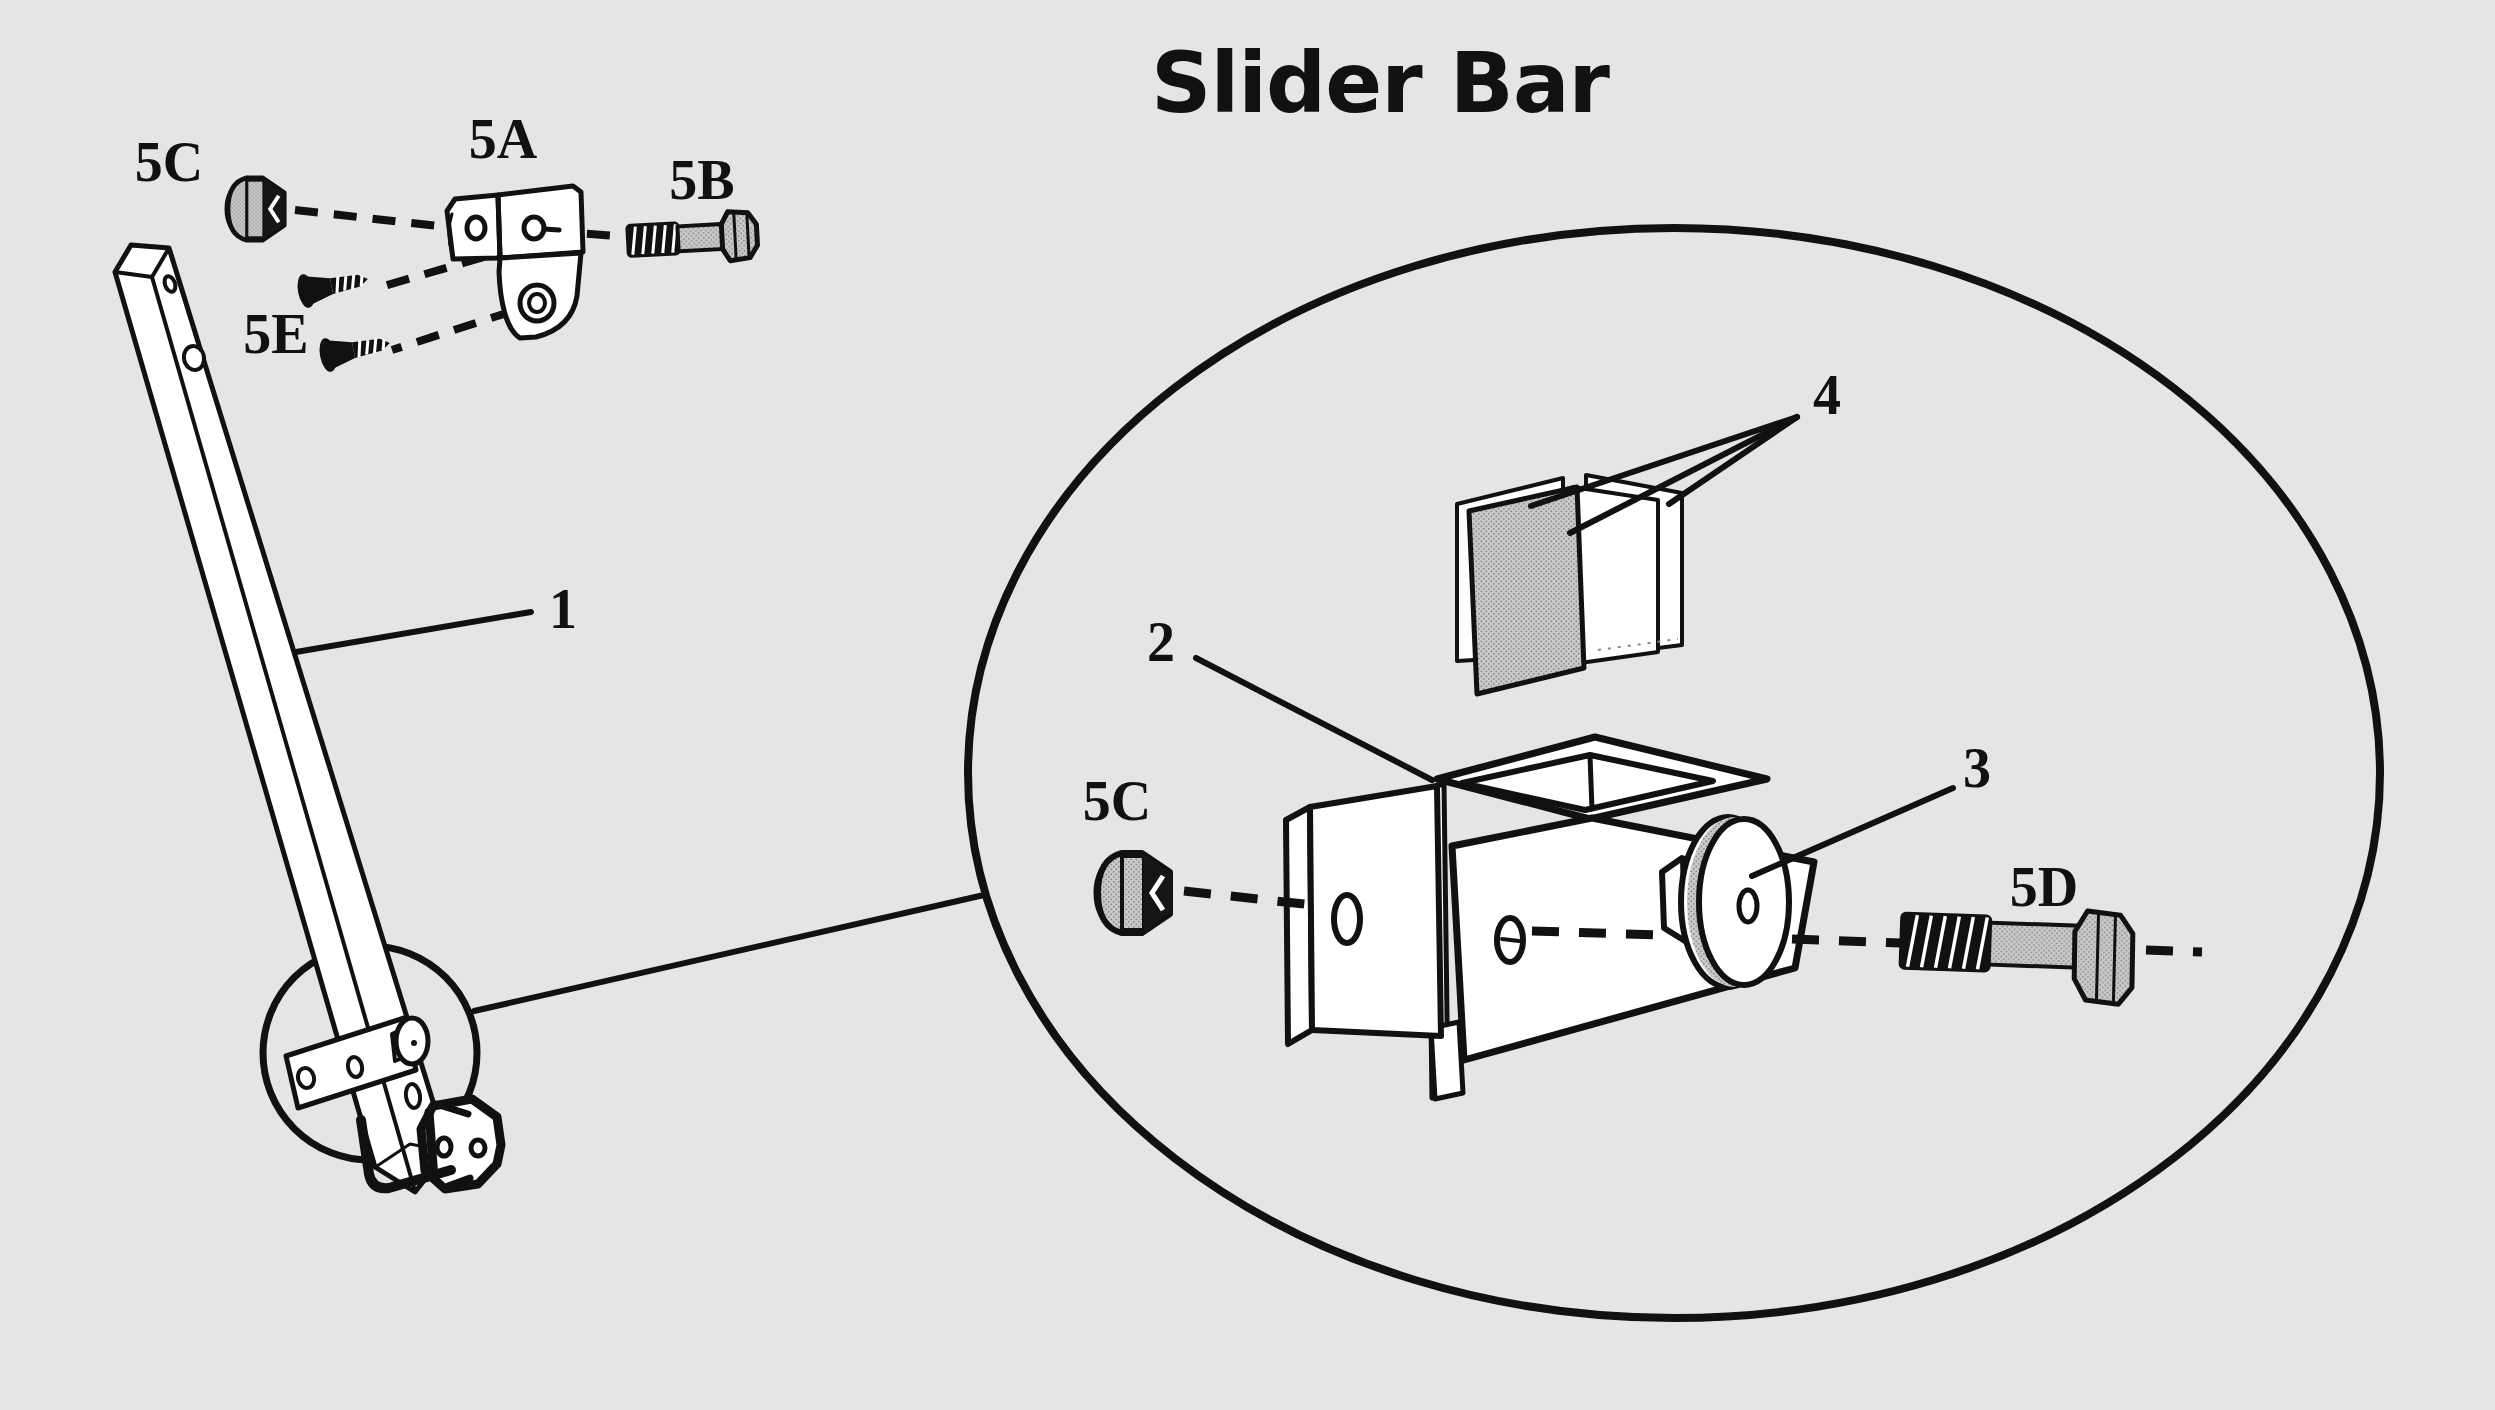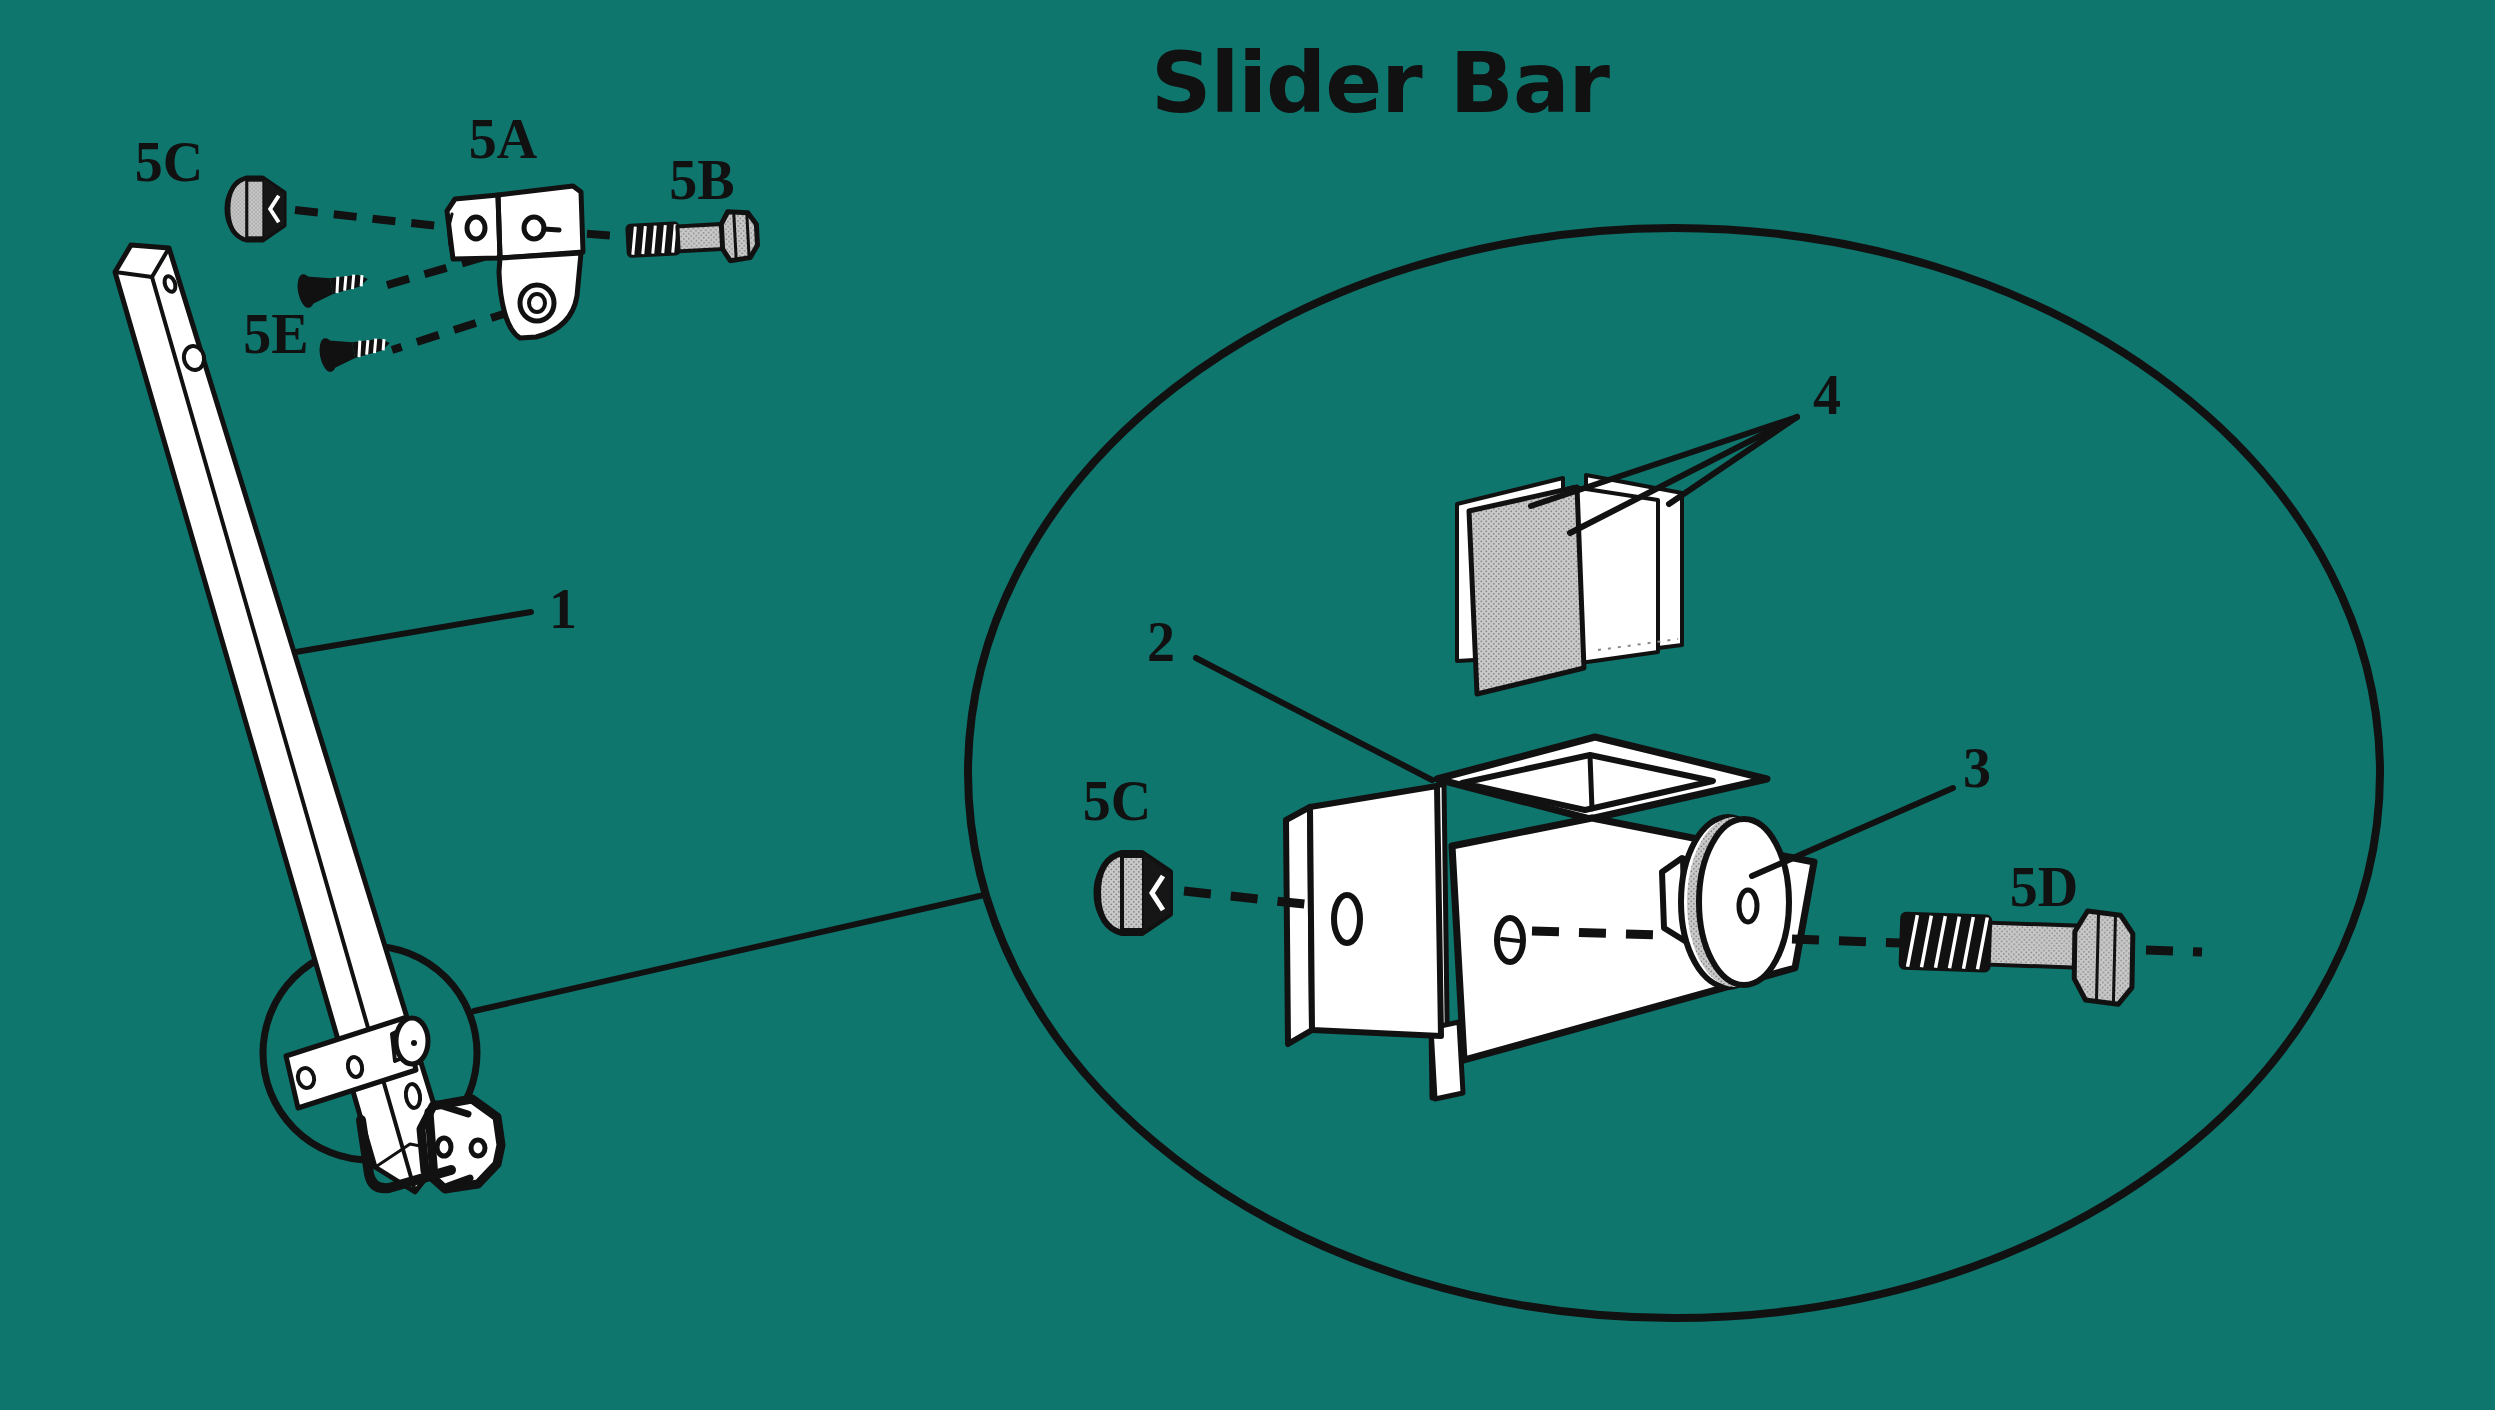--- a/index.html
+++ b/index.html
@@ -1,16 +1,16 @@
 <!DOCTYPE html>
 <html><head>
 <meta charset="utf-8">
 <style>
   html,body{margin:0;padding:0;background:#ffffff;}
-  .stage{width:2495px;height:1410px;position:relative;background:#0f766e;overflow:hidden;}
+  .stage{width:2495px;height:1410px;position:relative;background:#e5e5e5;overflow:hidden;}
   svg{display:block;}
   .t-title{font-family:"DejaVu Sans","Liberation Sans",sans-serif;font-weight:bold;font-size:84px;letter-spacing:-1px;fill:#111111;text-anchor:middle;}
   .t-label{font-family:"Liberation Serif","DejaVu Serif",serif;font-weight:bold;font-size:56px;fill:#111111;text-anchor:middle;}
   .ln{stroke:#111111;fill:none;stroke-linecap:round;stroke-linejoin:round;}
   .face{fill:#ffffff;stroke:#111111;stroke-linejoin:round;}
   .mesh{fill:url(#meshPat);stroke:#111111;stroke-linejoin:round;}
   .ink{fill:#111111;stroke:none;}
   .dash{stroke:#111111;fill:none;stroke-width:8;stroke-dasharray:23 16;stroke-linecap:butt;}
   .dash2{stroke:#111111;fill:none;stroke-width:9;stroke-dasharray:27 20;stroke-linecap:butt;}
   .ld{stroke:#111111;fill:none;stroke-width:6;stroke-linecap:round;}

